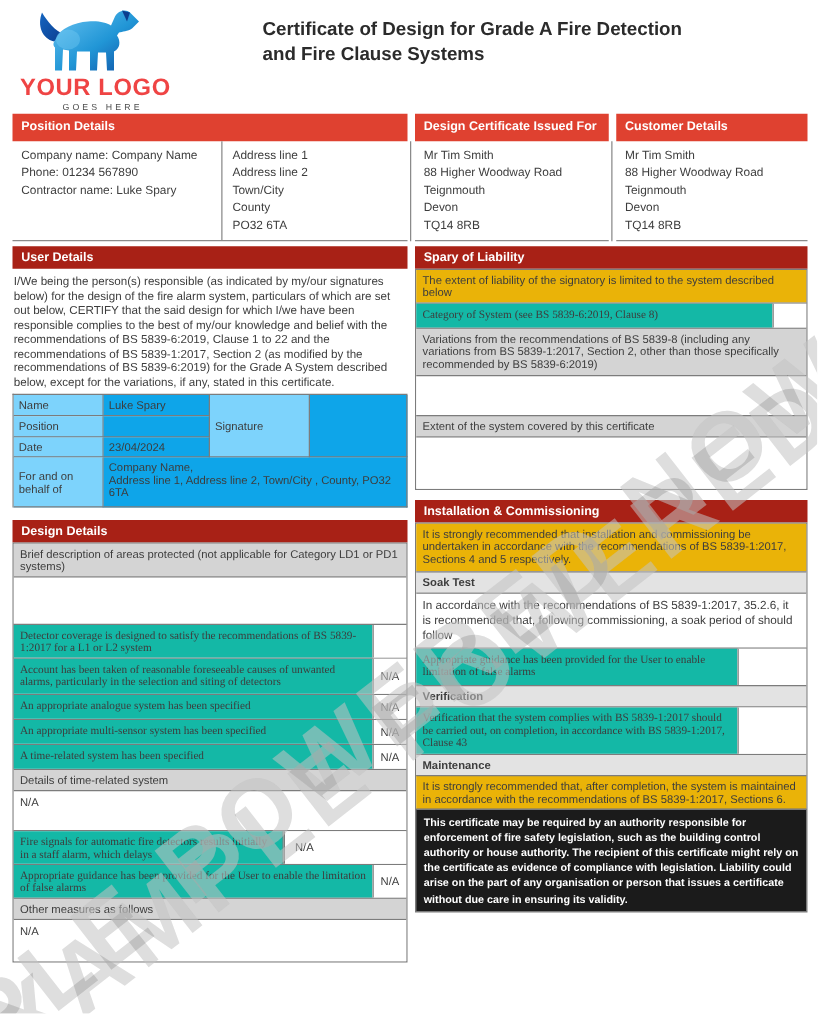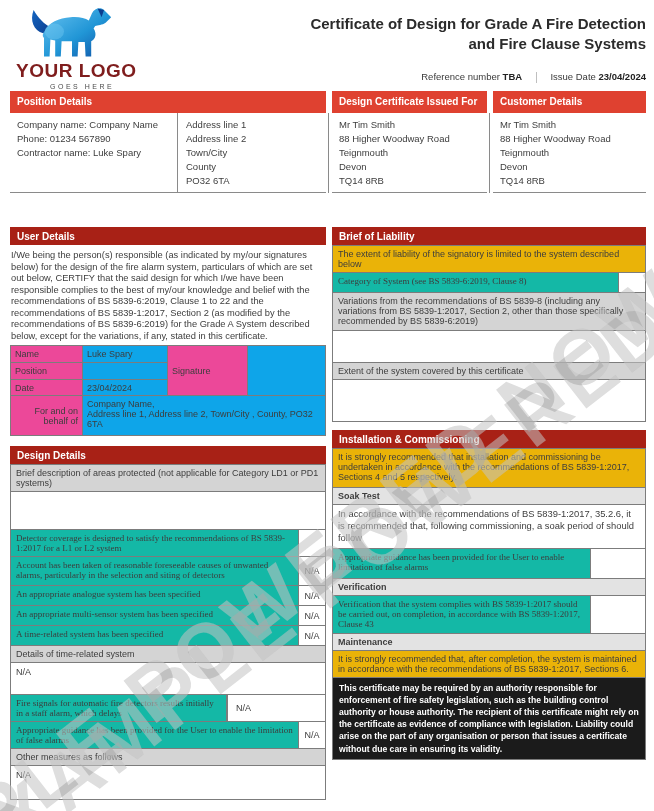--- a/index.html
+++ b/index.html
@@ -5,56 +5,56 @@
   html,body { margin:0; padding:0; background:#fff; }
   .page {
     position:relative; width:654px; height:811px; margin:0 auto;
     background:#fff; overflow:hidden;
     font-family:"Liberation Sans", sans-serif; color:#3d3d3d;
   }
   
   .hdr { display:flex; height:88px; }
   .logo-col { width:210px; padding:6px 0 0 16px; box-sizing:border-box; }
   .logo-img { display:block; margin-left:6px; }
-  .logo-title { font-size:19px; font-weight:bold; color:#7f1d1d; letter-spacing:.5px; margin-top:-2px; }
+  .logo-title { font-size:19px; font-weight:bold; color:#ef4444; letter-spacing:.5px; margin-top:-2px; }
   .logo-sub { font-size:7px; letter-spacing:2.5px; color:#4c4c4c; margin-top:1px; margin-left:34px; }
-  .title-col { flex:1; text-align:right; padding:14px 8px 0 0; }
+  .title-col { flex:1; text-align:left; padding:14px 8px 0 0; }
   .cert-title { font-size:15px; font-weight:bold; color:#2b2b2b; line-height:1.32; }
   .ref-line { margin-top:17px; font-size:9.5px; color:#3a3a3a; }
   .ref-line b { color:#222; }
   .ref-div { display:inline-block; width:1px; height:11px; background:#bfbfbf; margin:0 11px; vertical-align:middle; }
   
   .redbar { background:#df4130; color:#fff; font-weight:bold; font-size:10px;
             padding:5px 7px 4px 7px; box-sizing:border-box; height:22px; }
   .sechdr { background:#a82116; color:#fff; font-weight:bold; font-size:10px;
             padding:4px 7px; box-sizing:border-box; height:18px; }
   
   .top-row { display:flex; padding:3px 8px 0 10px; }
   .tr-gap { width:6px; position:relative; }
   .tr-gap .vline { position:absolute; top:22px; bottom:0; left:2px; width:1px; background:#8a8a8a; }
   .tr-box { box-sizing:border-box; }
   .tr-body { min-height:74px; border-bottom:1px solid #8a8a8a; padding:5px 5px 4px 7px;
              font-size:9.5px; line-height:14px; box-sizing:border-box; }
   .company-body { display:flex; }
   .company-body .vdiv { width:1px; background:#8a8a8a; margin:-5px 8px -4px 8px; }
   .lines { white-space:pre-line; }
   
-  .main-row { display:flex; padding:4px 8px 0 10px;margin-top:30px; }
+  .main-row { display:flex; padding:4px 8px 0 10px; }
   .col-left { width:316px; }
   .col-gap { width:6px; }
   .col-right { width:314px; }
   .user-par { font-size:9.3px; line-height:1.24; padding:5px 1px 3px 1px; min-height:95px; box-sizing:border-box; }
   
   .sig-table { display:grid; grid-template-columns:72px 85px 80px 1fr;
                grid-template-rows:17px 17px 16px auto;
                border-top:1px solid #7c7c7c; border-left:1px solid #7c7c7c;
                font-size:9px; }
   .sig-table .cell { border-right:1px solid #7c7c7c; border-bottom:1px solid #7c7c7c;
                      padding:2px 4px; display:flex; align-items:center; box-sizing:border-box; }
-  .sig-table .lbl { background:#ec4899;text-align:right; }
+  .sig-table .lbl { background:#7dd3fc; }
   .sig-table .val { background:#0ea5e9; }
   .sig-table .behalf-val { align-items:flex-start; padding-top:3px; }
   
   .tbl { border:1px solid #7c7c7c; font-size:9px; }
   .tbl > div { border-top:1px solid #7c7c7c; box-sizing:border-box; }
   .tbl > div:first-child { border-top:none; }
   .qhead { background:#d4d4d4; padding:3px 5px; }
   .area  { background:#fff; padding:4px 5px; }
   .info  { background:#eab308; padding:3px 5px; }
   .sub   { background:#e3e3e3; padding:3px 5px; font-weight:bold; }
@@ -102,27 +102,20 @@
         <ellipse cx="34" cy="32" rx="12" ry="10" fill="#7fd0f5" opacity="0.35"></ellipse>
       </svg>
       <div class="logo-title">YOUR LOGO</div>
       <div class="logo-sub">GOES HERE</div>
     </div>
     <div class="title-col">
       <div class="cert-title">
         <div>Certificate of Design for Grade A Fire Detection</div>
         <div>and Fire Clause Systems</div>
       </div>
-      <div class="ref-line">
-        <span>Reference number</span>
-        <b>TBA</b>
-        <span class="ref-div"></span>
-        <span>Issue Date</span>
-        <b>23/04/2024</b>
-      </div>
     </div>
   </div>
 
   <div class="top-row">
     <div class="tr-box" style="width:316px">
       <div class="redbar">Position Details</div>
       <div class="tr-body company-body">
         <div class="lines" style="width:152px">Company name: Company Name
 Phone: 01234 567890
 Contractor name: Luke Spary</div>
@@ -213,21 +206,21 @@
           <div class="abox">N/A</div>
         </div>
         <div class="qhead" style="min-height:16px">Other measures as follows</div>
         <div class="area" style="min-height:34px">N/A</div>
       </div>
     </div>
 
     <div class="col-gap"></div>
 
     <div class="col-right">
-      <div class="sechdr">Brief of Liability</div>
+      <div class="sechdr">Spary of Liability</div>
       <div class="tbl">
         <div class="info" style="min-height:18px">The extent of liability of the signatory is limited to the system described below</div>
         <div class="qa" style="min-height:20px">
           <div class="q">Category of System (see BS 5839-6:2019, Clause 8)</div>
           <div class="abox"></div>
         </div>
         <div class="qhead" style="min-height:38px">Variations from the recommendations of BS 5839-8 (including any variations from BS 5839-1:2017, Section 2, other than those specifically recommended by BS 5839-6:2019)</div>
         <div class="area" style="min-height:32px"></div>
         <div class="qhead" style="min-height:17px">Extent of the system covered by this certificate</div>
         <div class="area" style="min-height:42px"></div>

